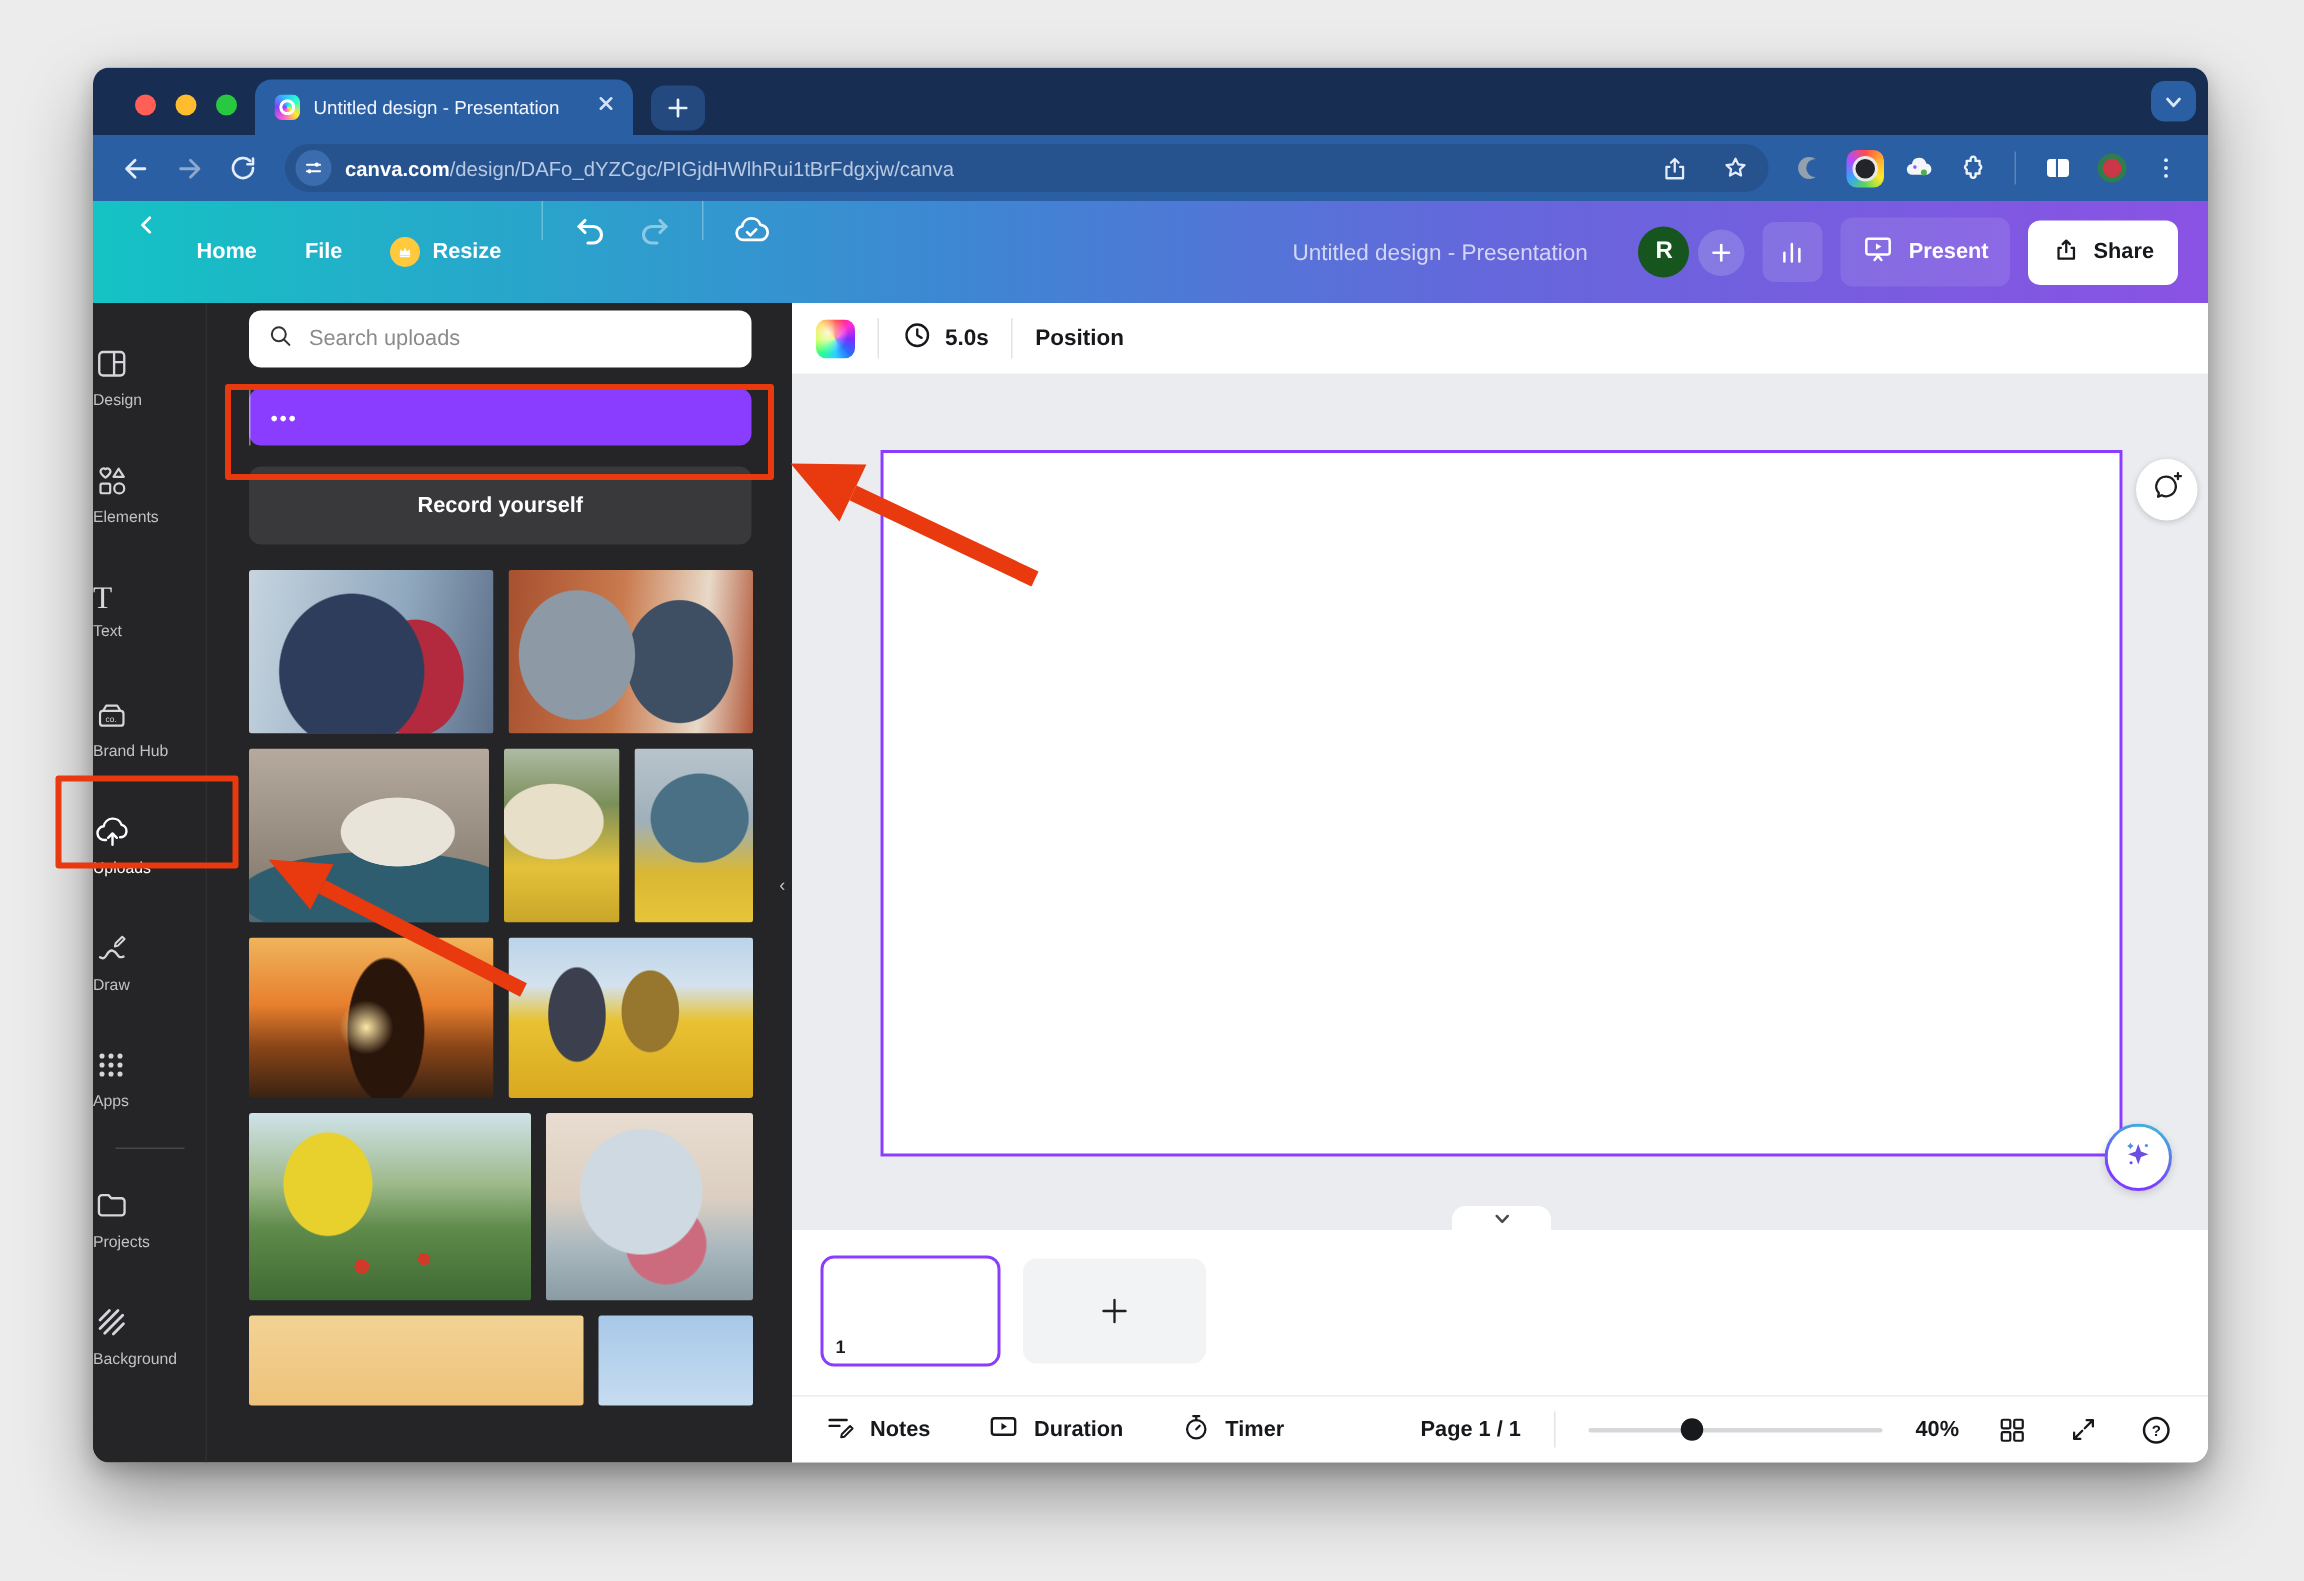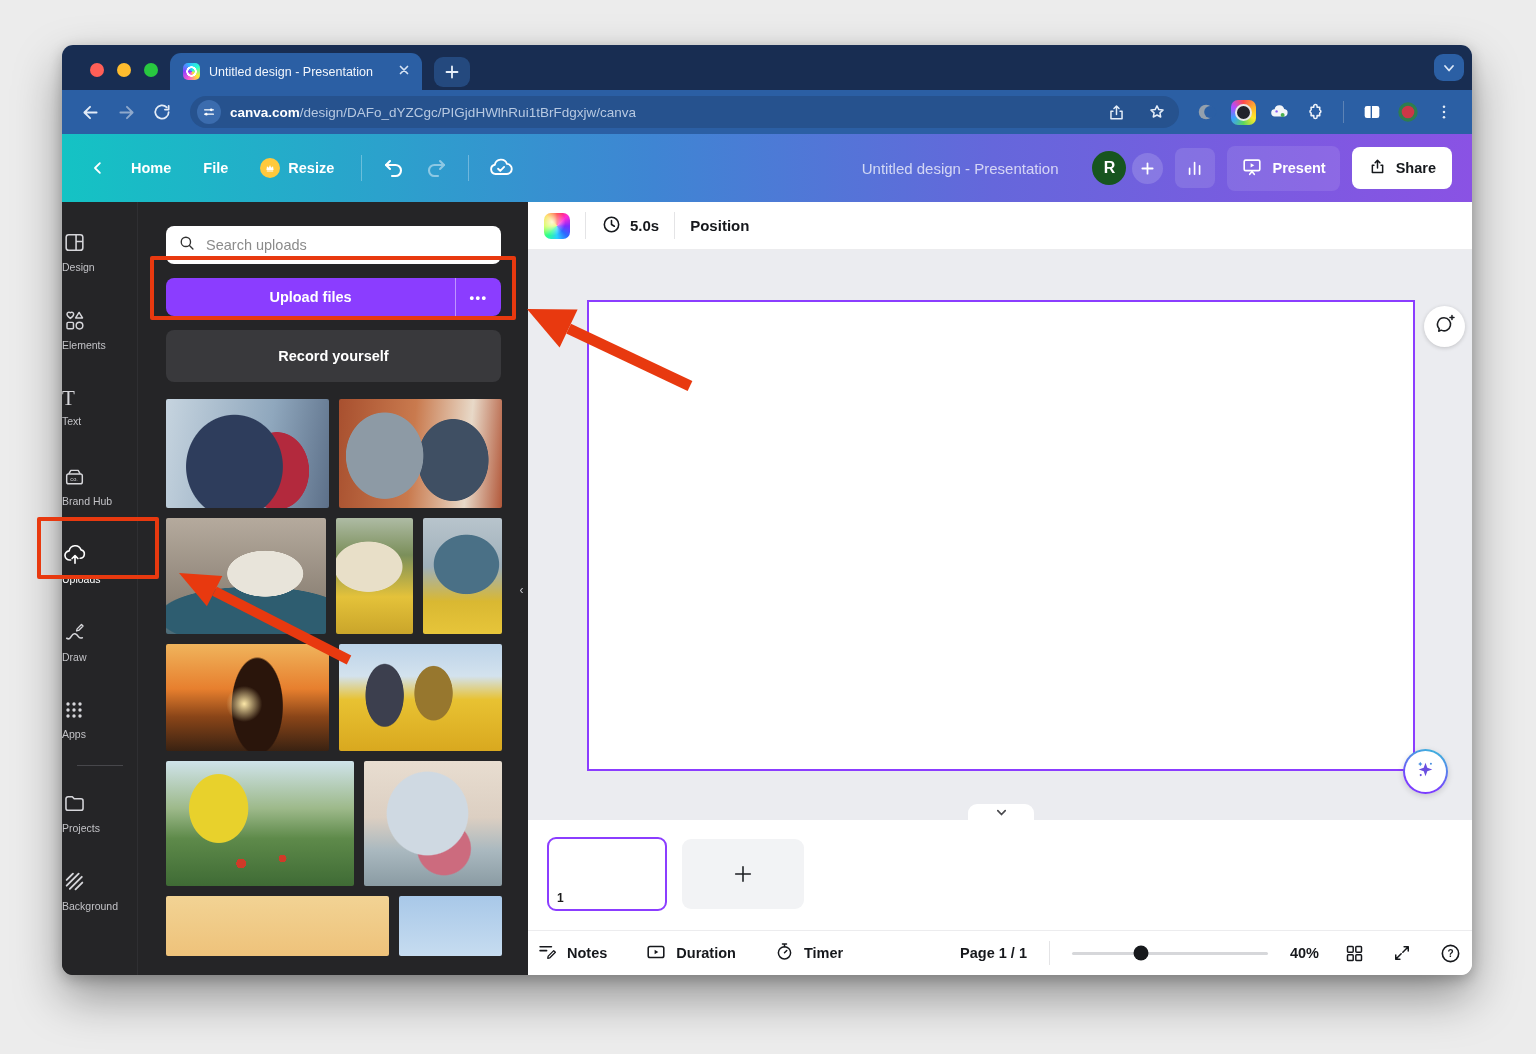--- a/index.html
+++ b/index.html
@@ -35,21 +35,21 @@
   .site-info { width:24px; height:24px; border-radius:50%; background:#3b6cae; display:grid; place-items:center; flex:none; }
   .url-text { flex:1; font-size:13.5px; white-space:nowrap; overflow:hidden; }
   .url-domain { color:#fff; font-weight:700; }
   .url-path { color:#b7c9e2; }
   .ext-cam { width:25px; height:25px; border-radius:7px; position:relative; flex:none;
     background:conic-gradient(#ff4b4b,#ffb02e,#ffe92b,#5bd75b,#3aa0ff,#b44bff,#ff4b4b); }
   .ext-cam::after { content:""; position:absolute; inset:4px; border-radius:50%; background:#23232a; border:2px solid #e8e8e8; }
   .chrome-vdiv { width:1px; height:22px; background:#5d83b5; margin:0 8px; }
 
   
-  .canva-header { height:68px; flex:none; display:flex; align-items:center; padding:0 20px; gap:2px; color:#fff;
+  .canva-header { height:68px; flex:none; display:flex; padding:0 20px; gap:2px; color:#fff;
     background:linear-gradient(90deg,#14c3c4 0%,#3f85d3 42%,#6567db 66%,#8a52e4 100%); }
   .hbtn { font-size:14.5px; font-weight:700; padding:10px 15px; border-radius:8px; display:flex; align-items:center; gap:8px; }
   .crown-badge { width:20px; height:20px; border-radius:50%; background:#ffc93d; display:grid; place-items:center; }
   .hdr-vdiv { width:1px; height:26px; background:rgba(255,255,255,.3); margin:0 10px; }
   .undo-btn,.redo-btn,.cloud-btn { width:40px; height:40px; display:grid; place-items:center; }
   .redo-btn { opacity:.45; }
   .hdr-right { margin-left:auto; display:flex; align-items:center; gap:12px; }
   .doc-title { color:rgba(255,255,255,.72); font-size:15px; margin-right:22px; }
   .avatar { width:34px; height:34px; border-radius:50%; background:#17551f; color:#fff; font-weight:700;
     font-size:16px; display:grid; place-items:center; }
@@ -65,21 +65,21 @@
 
   .sidebar { width:76px; flex:none; background:#252527; border-right:1px solid #2f2f32;
     display:flex; flex-direction:column; align-items:center; padding-top:10px; }
   .side-item { width:100%; height:78px; display:flex; flex-direction:column; 
     justify-content:center; gap:6px; color:#c2c2c6; font-size:10.5px; }
   .side-item svg, .side-item .t-glyph { color:#d6d6da; }
   .side-item.active, .side-item.active svg { color:#fff; }
   .t-glyph { font-family:"Liberation Serif",serif; font-size:21px; line-height:22px; }
   .side-divider { width:46px; height:1px; background:#47474b; margin:7px 0; }
 
-  .panel { width:390px; flex:none; background:#252527; position:relative; padding:24px 27px 0 28px; overflow:hidden; }
+  .panel { width:390px; flex:none; background:#252527; position:relative; padding:5px 27px 0 28px; overflow:hidden; }
   .search { height:38px; background:#fff; border-radius:8px; display:flex; align-items:center; gap:10px; padding:0 12px; }
   .search input { border:0; outline:0; flex:1; font-size:14.5px; color:#2a2a2a; background:transparent; }
   .search input::placeholder { color:#8b8b8b; }
   .upload-btn { margin-top:14px; height:38px; background:#8b3dff; border-radius:8px; display:flex;
     align-items:stretch; color:#fff; font-weight:700; font-size:14.5px; }
   .upload-main { flex:1; display:grid; place-items:center; }
   .upload-more { width:46px; border-left:1px solid rgba(255,255,255,.45); display:grid; place-items:center;
     letter-spacing:1.5px; font-size:13px; }
   .record-btn { margin-top:14px; height:52px; background:#39393c; border-radius:8px; color:#fff;
     font-weight:700; font-size:14.5px; display:grid; place-items:center; }
@@ -152,21 +152,21 @@
     box-shadow:0 2px 6px rgba(0,0,0,.15); display:grid; place-items:center; }
   .notch { position:absolute; bottom:0; left:440px; width:66px; height:16px; background:#fff;
     border-radius:9px 9px 0 0; display:grid; place-items:center; }
 
   .thumbstrip { height:110px; flex:none; background:#fff; display:flex; gap:15px; padding:17px 0 0 19px; }
   .page-thumb { width:120px; height:74px; border:2.5px solid #8b3dff; border-radius:9px; background:#fff; position:relative; }
   .page-num { position:absolute; left:8px; bottom:4px; font-size:12px; font-weight:700; color:#1c1c1c; }
   .add-page { width:122px; height:70px; margin-top:2px; background:#f2f3f5; border-radius:9px; display:grid; place-items:center; }
 
   .statusbar { height:45px; flex:none; background:#fff; border-top:1px solid #ececee; display:flex;
-    align-items:center; padding:0 9px; color:#16181c; }
+    align-items:center; padding:0 22px; color:#16181c; }
   .sb-item { display:flex; align-items:center; gap:9px; font-size:14.5px; font-weight:700; margin-right:38px; }
   .sb-right { margin-left:auto; display:flex; align-items:center; gap:22px; }
   .page-indicator { font-size:14.5px; font-weight:700; }
   .sb-vdiv { width:1px; height:24px; background:#e4e4e6; }
   .slider { width:196px; height:16px; position:relative; }
   .slider .track { position:absolute; top:6.5px; left:0; right:0; height:3.5px; background:#d6d7da; border-radius:2px; }
   .slider .thumb { position:absolute; left:35%; top:50%; transform:translate(-50%,-50%); width:15px; height:15px;
     background:#17191c; border-radius:50%; }
   .zoom-label { font-size:14.5px; font-weight:700; }
   .sb-icon { width:26px; height:26px; display:grid; place-items:center; }
@@ -444,21 +444,20 @@
         <div class="search">
           <span>
             <svg width="18" height="18" viewBox="0 0 24 24">
                 <circle cx="10.5" cy="10.5" r="6.2" stroke="#333" stroke-width="1.8" fill="none"></circle>
                 <path d="m15.3 15.3 4.6 4.6" stroke="#333" stroke-width="1.8" stroke-linecap="round"></path>
               </svg>
           </span>
           <input placeholder="Search uploads" style="">
         </div>
         <div class="upload-btn">
-          <span class="upload-main">Upload files</span>
           <span class="upload-more">•••</span>
         </div>
         <div class="record-btn">Record yourself</div>
         <div class="grid">
           <div class="grow">
             <div class="ph img1" title="Two colleagues reviewing a laptop in an office"></div>
             <div class="ph img2" title="Coworkers high-fiving at a desk"></div>
           </div>
           <div class="grow">
             <div class="ph img3" title="Team meeting in a loft office"></div>

